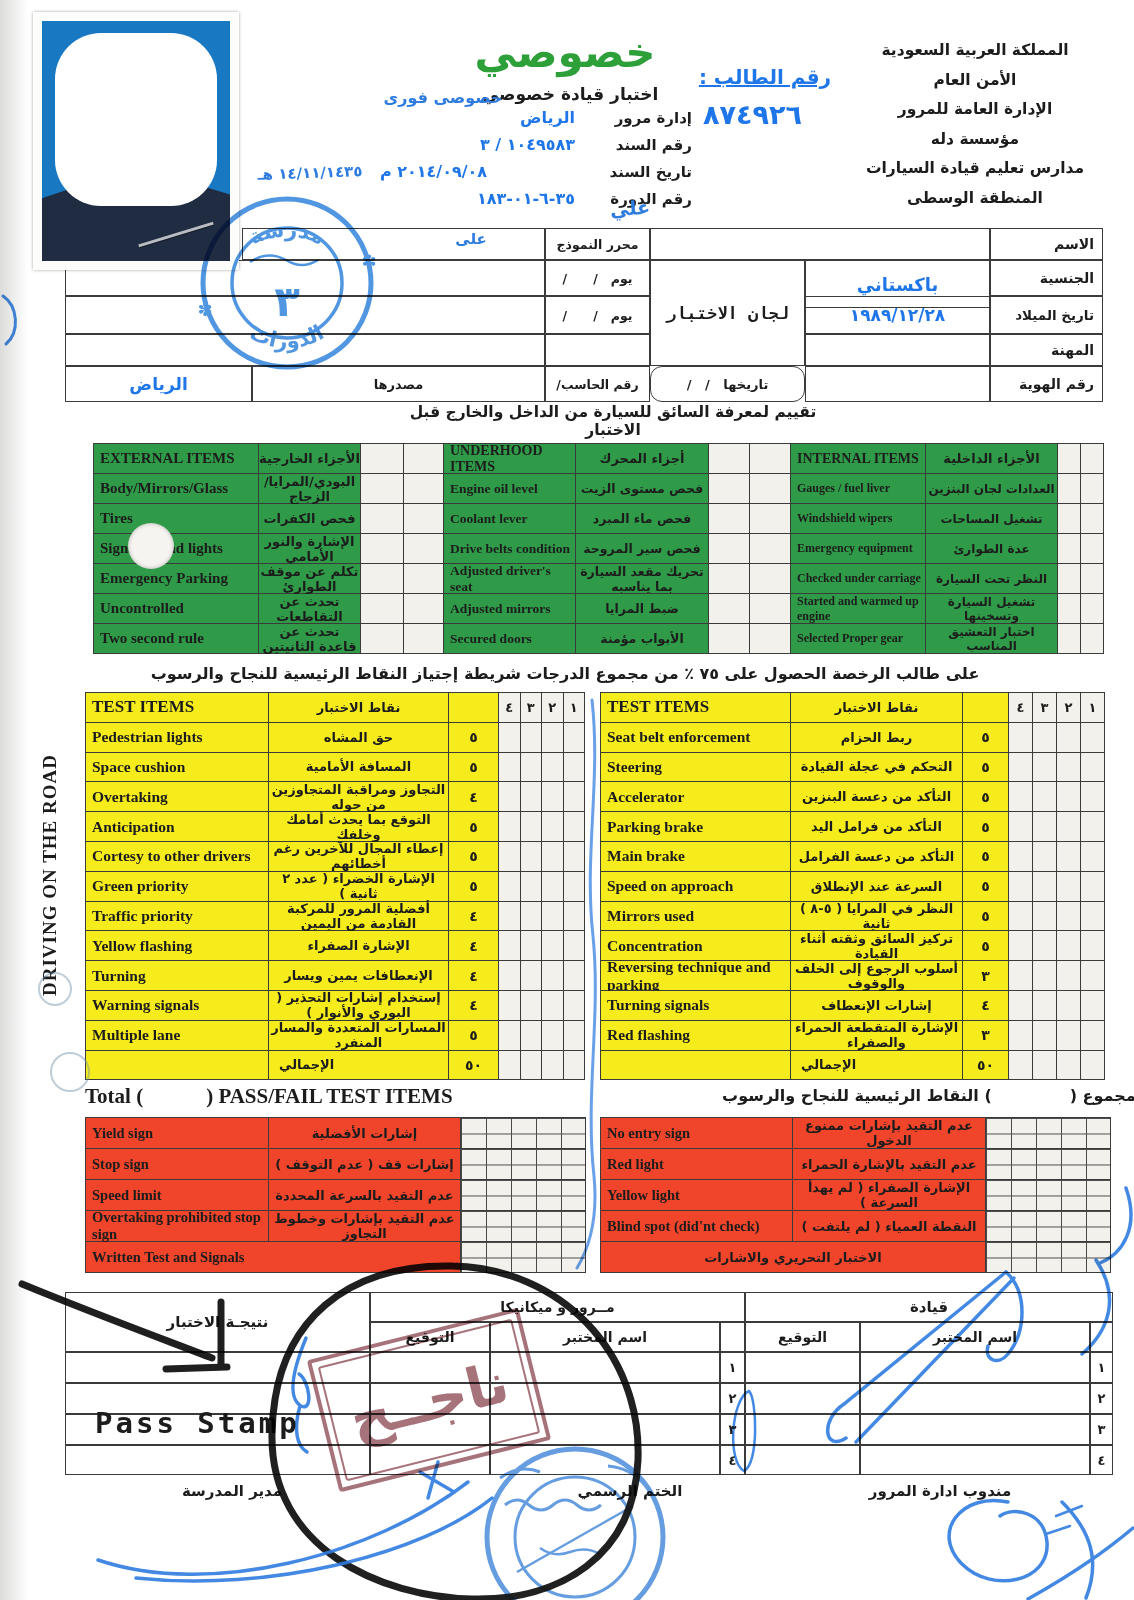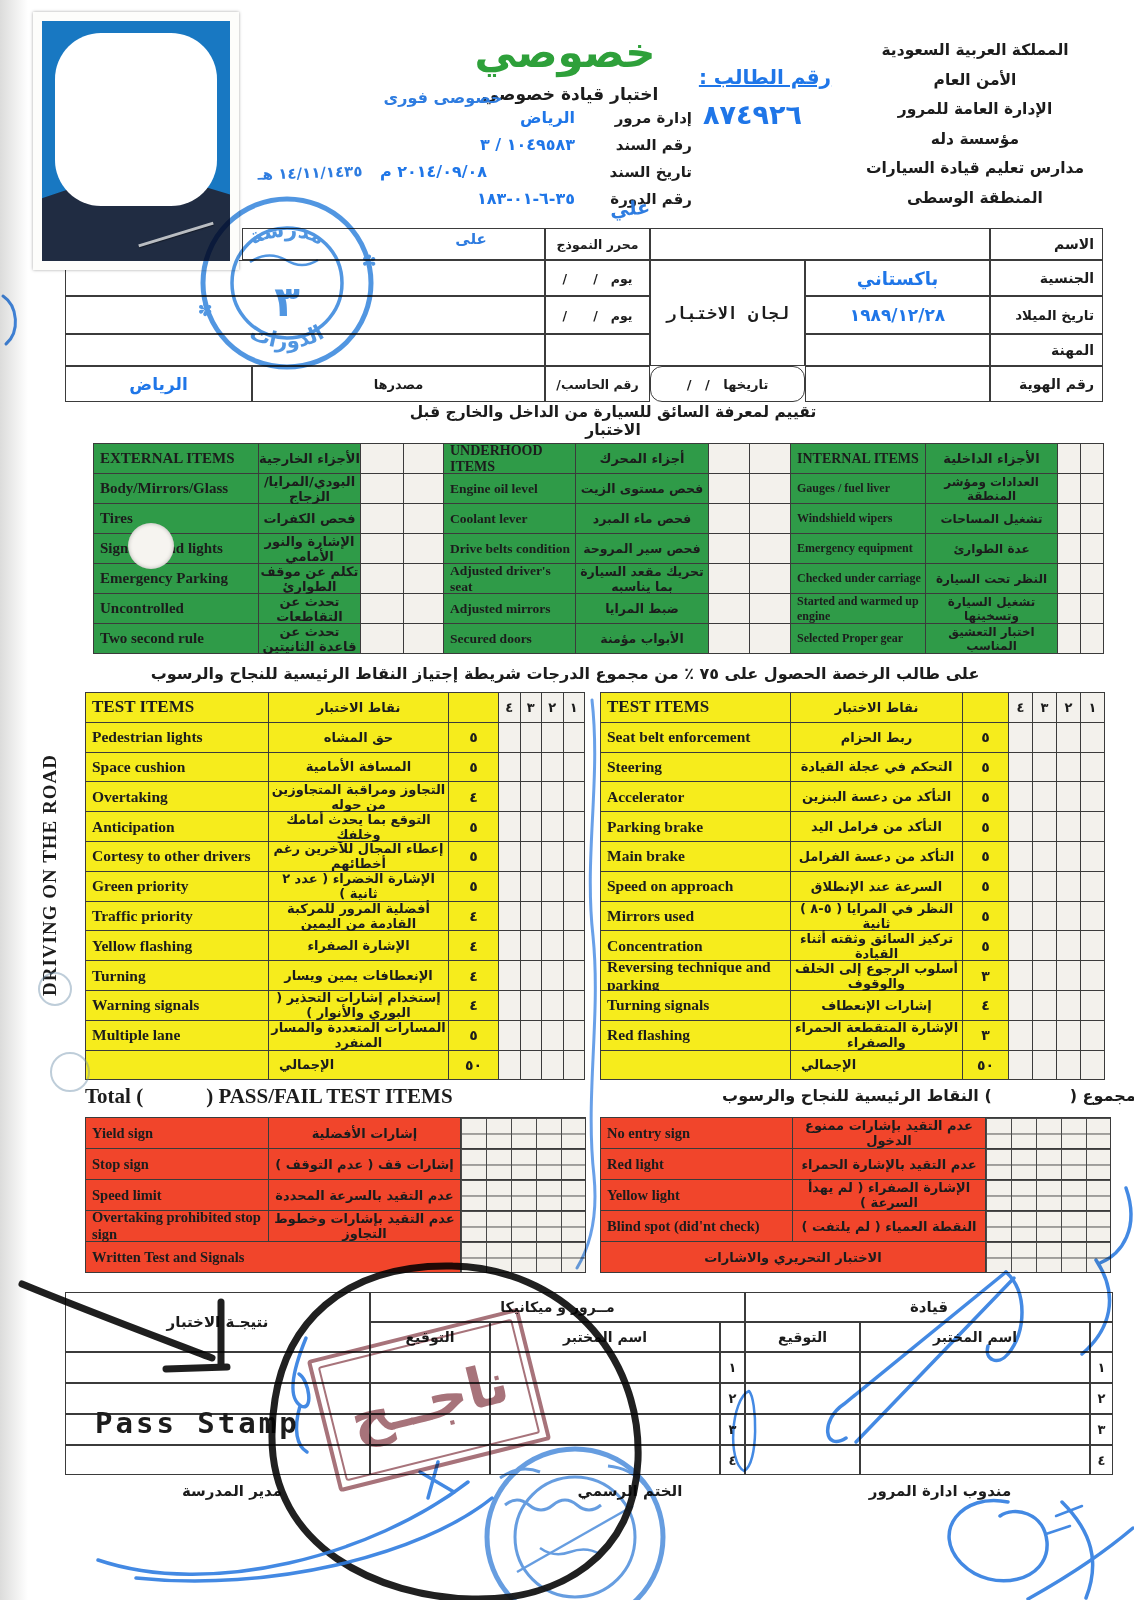--- a/index.html
+++ b/index.html
@@ -104,21 +104,21 @@
   </div>
 
   <div>
     <div class="abs b" style="left:242px;top:228px;width:303px;height:32px;"></div>
     <div class="abs b c bold rtl" style="left:545px;top:228px;width:105px;height:32px;font-size:12.5px;">محرر النموذج</div>
     <div class="abs b" style="left:650px;top:228px;width:340px;height:32px;"></div>
     <div class="abs b c bold rtl" style="left:990px;top:228px;width:113px;height:32px;font-size:14px;justify-content:flex-start;padding-right:8px;">الاسم</div>
 
     <div class="abs b" style="left:65px;top:260px;width:480px;height:36px;"></div>
     <div class="abs b c bold rtl pre" style="left:545px;top:260px;width:105px;height:36px;font-size:12.5px;">يوم   /      /</div>
-    <div class="abs b c bold blue rtl" style="left:805px;top:260px;width:185px;height:36px;font-size:18px;">باكستاني</div>
+    <div class="abs b c bold blue rtl" style="left:805px;top:260px;width:185px;height:48px;font-size:18px;">باكستاني</div>
     <div class="abs b c bold rtl" style="left:990px;top:260px;width:113px;height:36px;font-size:14px;justify-content:flex-start;padding-right:8px;">الجنسية</div>
 
     <div class="abs b" style="left:65px;top:296px;width:480px;height:38px;"></div>
     <div class="abs b c bold rtl pre" style="left:545px;top:296px;width:105px;height:38px;font-size:12.5px;">يوم   /      /</div>
     <div class="abs b c bold blue ltr" style="left:805px;top:296px;width:185px;height:38px;font-size:17px;">١٩٨٩/١٢/٢٨</div>
     <div class="abs b c bold rtl" style="left:990px;top:296px;width:113px;height:38px;font-size:13.5px;justify-content:flex-start;padding-right:8px;">تاريخ الميلاد</div>
 
     <div class="abs b" style="left:65px;top:334px;width:480px;height:32px;"></div>
     <div class="abs b" style="left:545px;top:334px;width:105px;height:32px;"></div>
     <div class="abs b" style="left:805px;top:334px;width:185px;height:32px;"></div>
@@ -233,21 +233,21 @@
   <div class="abs grid gt" style="left:790px;top:443px;--bg:#2f9b48;--en:135px;--ar:132px;--chk:23px;">
     <div class="trow">
       <div class="en" style="font-size:14px;">INTERNAL ITEMS</div>
       <div class="ac">الأجزاء الداخلية</div>
       <div class="ck"></div>
         <div class="ck"></div>
     </div>
     <div>
         <div class="trow">
         <div class="en" style="font-size:12px;">Gauges / fuel liver</div>
-        <div class="ac" style="font-size:12px;">العدادات ومؤشر المنطقة</div>
+        <div class="ac" style="font-size:12px;">العدادات لجان البنزين</div>
         <div class="ck"></div>
           <div class="ck"></div>
       </div>
         <div class="trow">
         <div class="en" style="font-size:12px;">Windshield wipers</div>
         <div class="ac" style="font-size:12px;">تشغيل المساحات</div>
         <div class="ck"></div>
           <div class="ck"></div>
       </div>
         <div class="trow">

